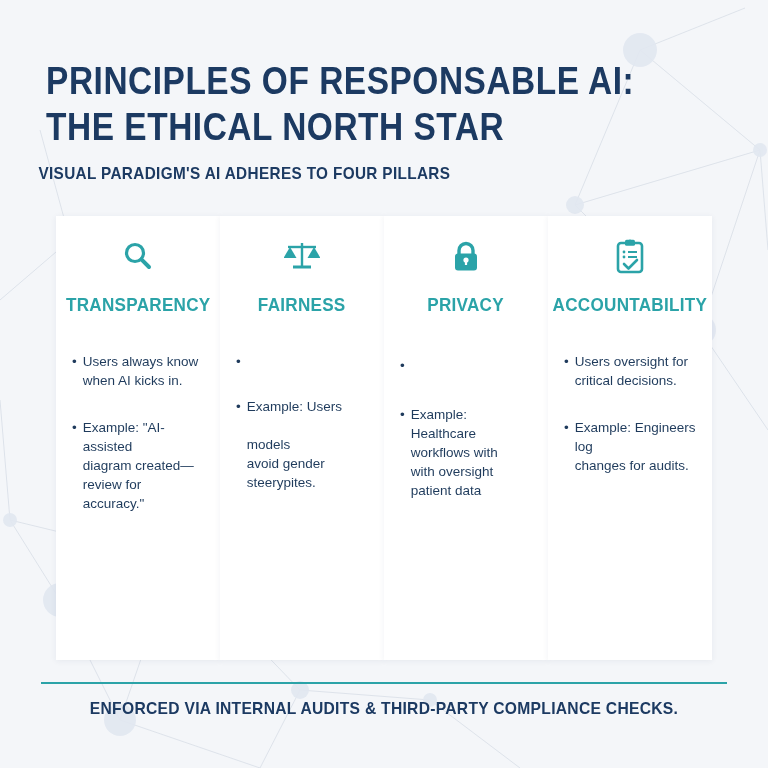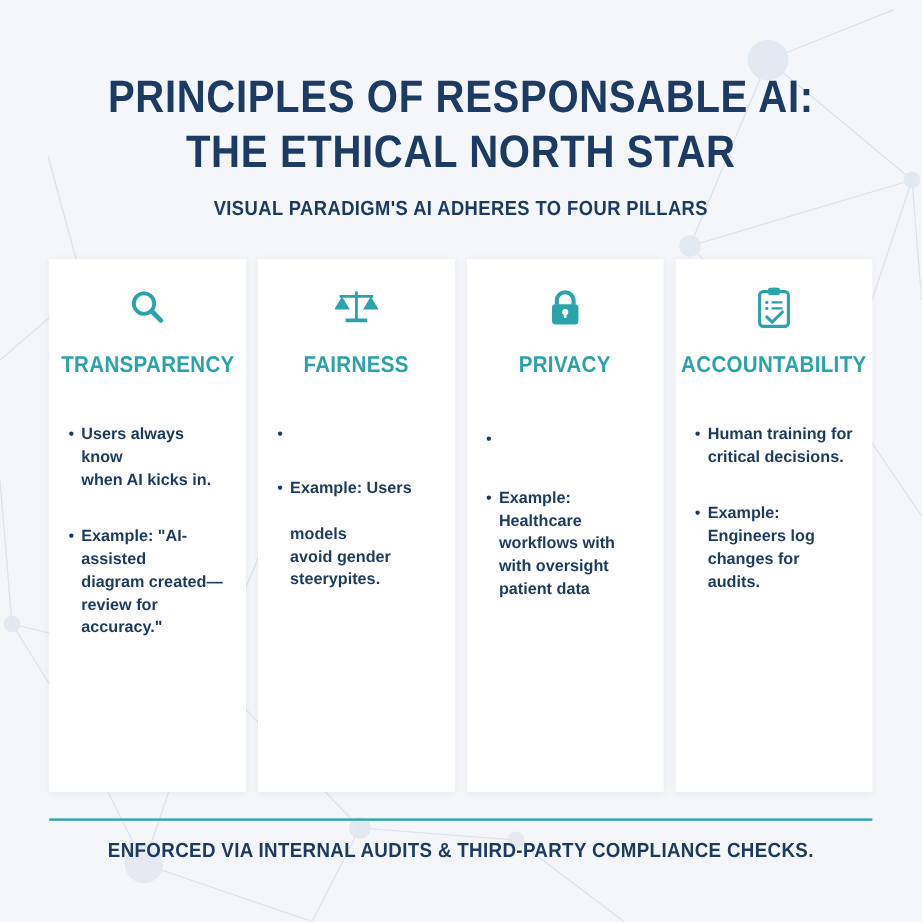--- a/index.html
+++ b/index.html
@@ -28,21 +28,20 @@
     inset: 0;
     z-index: 2;
   }
 
   
   .header {
     position: absolute;
     top: 58px;
     left: 0;
     width: 768px;
-    text-align: center;
   }
   .title-line {
     color: #1c3a62;
     font-family: "Liberation Sans Narrow", "Liberation Sans", sans-serif;
     font-weight: bold;
     font-size: 38px;
     letter-spacing: 0.6px;
     line-height: 46px;
     transform: scaleX(0.88);
     white-space: nowrap;
@@ -59,21 +58,21 @@
   }
 
   
   .cards {
     position: absolute;
     top: 216px;
     left: 41px;
     width: 686px;
     height: 375px;
     display: flex;
-    justify-content: space-between;
+    justify-content: center;
   }
   .card {
     width: 164px;
     height: 444px;
     background: #ffffff;
     box-shadow: 0 1px 6px rgba(40,60,100,0.07);
     display: flex;
     flex-direction: column;
     align-items: center;
     box-sizing: border-box;
@@ -111,21 +110,20 @@
     line-height: 19px;
     margin-bottom: 26px;
   }
   .bullet .dot {
     flex: 0 0 auto;
     margin-right: 6px;
     line-height: 19px;
   }
   .bullet .btext {
     white-space: pre-line;
-    font-weight: bold;
   }
 
   
   .footer-rule {
     position: absolute;
     top: 682px;
     left: 41px;
     width: 686px;
     height: 2px;
     background: #2ba3a8;
@@ -267,21 +265,21 @@
           <circle cx="9" cy="18" r="1.4" fill="#2ba3a8"></circle>
           <line x1="13" y1="13" x2="22" y2="13" stroke="#2ba3a8" stroke-width="2"></line>
           <line x1="13" y1="18" x2="22" y2="18" stroke="#2ba3a8" stroke-width="2"></line>
           <path d="M9 25 L13.5 29.5 L22 21" fill="none" stroke="#2ba3a8" stroke-width="2.6" stroke-linecap="round" stroke-linejoin="round"></path>
         </svg>
       </div>
       <div class="card-title">ACCOUNTABILITY</div>
       <div class="bullets">
         <div class="bullet">
           <span class="dot">•</span>
-          <span class="btext">Human training for
+          <span class="btext">Users oversight for
 critical decisions.</span>
         </div>
         <div class="bullet" style="margin-top:28px;">
           <span class="dot">•</span>
           <span class="btext">Example: Engineers log
 changes for audits.</span>
         </div>
       </div>
     </div>
 

